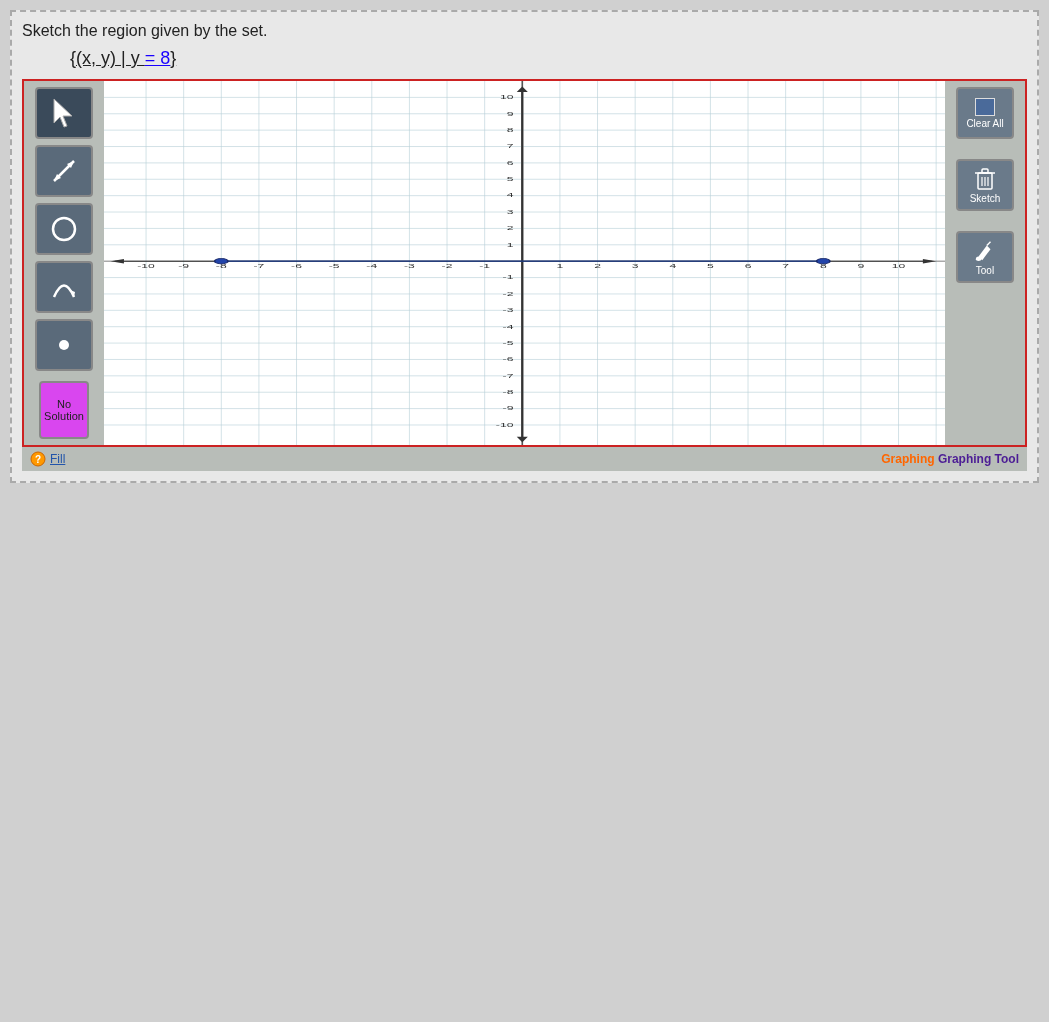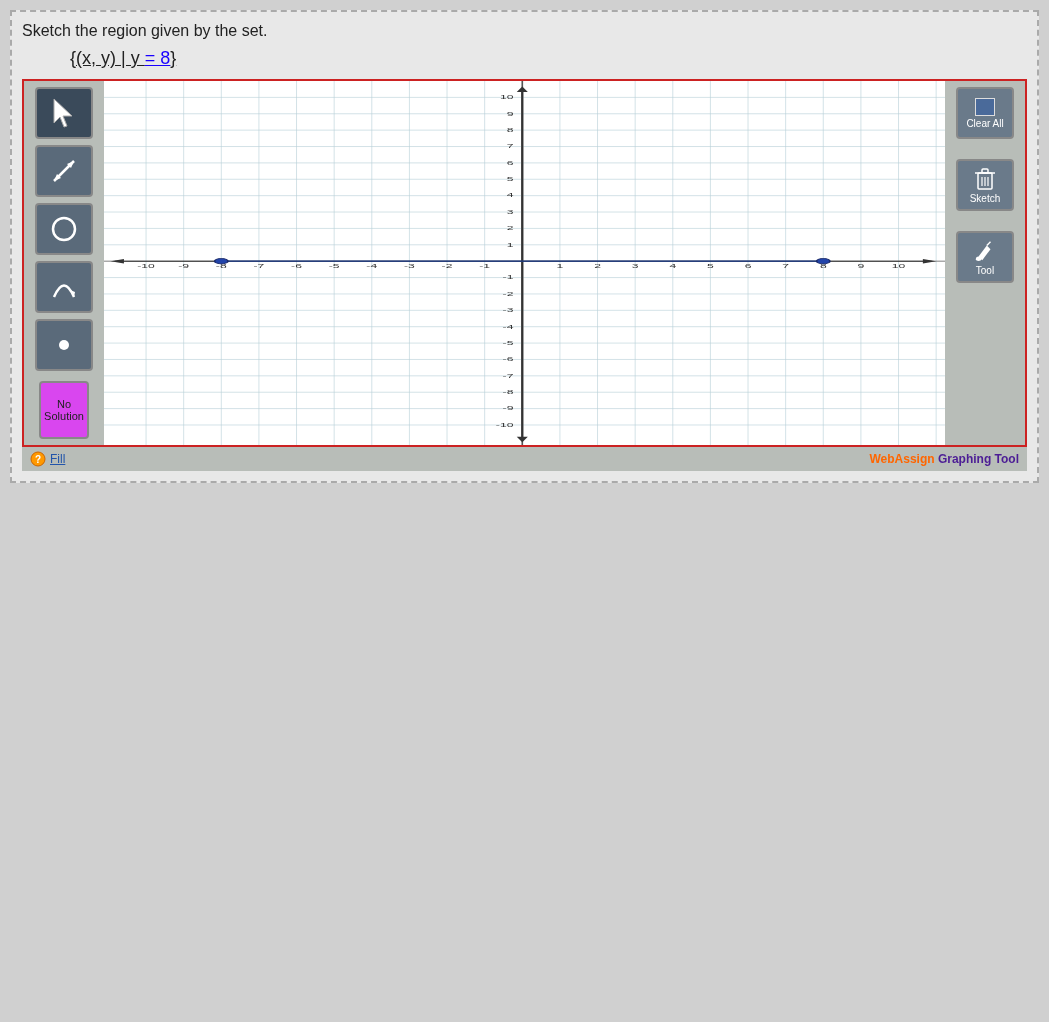--- a/index.html
+++ b/index.html
@@ -344,17 +344,17 @@
 
   <div class="footer-bar">
     <div class="help-link">
       <svg width="16" height="16" viewBox="0 0 16 16">
         <circle cx="8" cy="8" r="7" fill="#ff9900" stroke="#cc6600" stroke-width="1"></circle>
         <text x="8" y="12" text-anchor="middle" font-size="10" fill="white" font-weight="bold">?</text>
       </svg>
       <span>Fill</span>
     </div>
     <div class="webassign-credit">
-      <span style="color:#ff6600;font-weight:bold;">WebAssign</span><span> Graphing Tool</span>
+      <span style="color:#ff6600;font-weight:bold;">Graphing</span><span> Graphing Tool</span>
     </div>
   </div>
 
 </div>
 
 </body></html>

